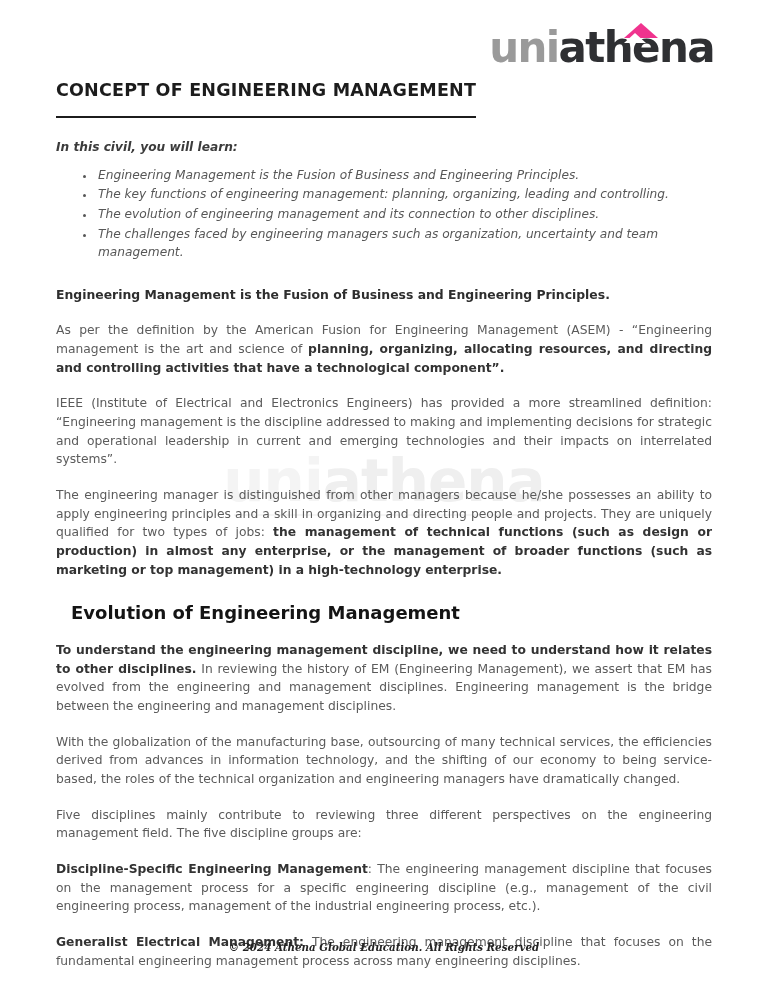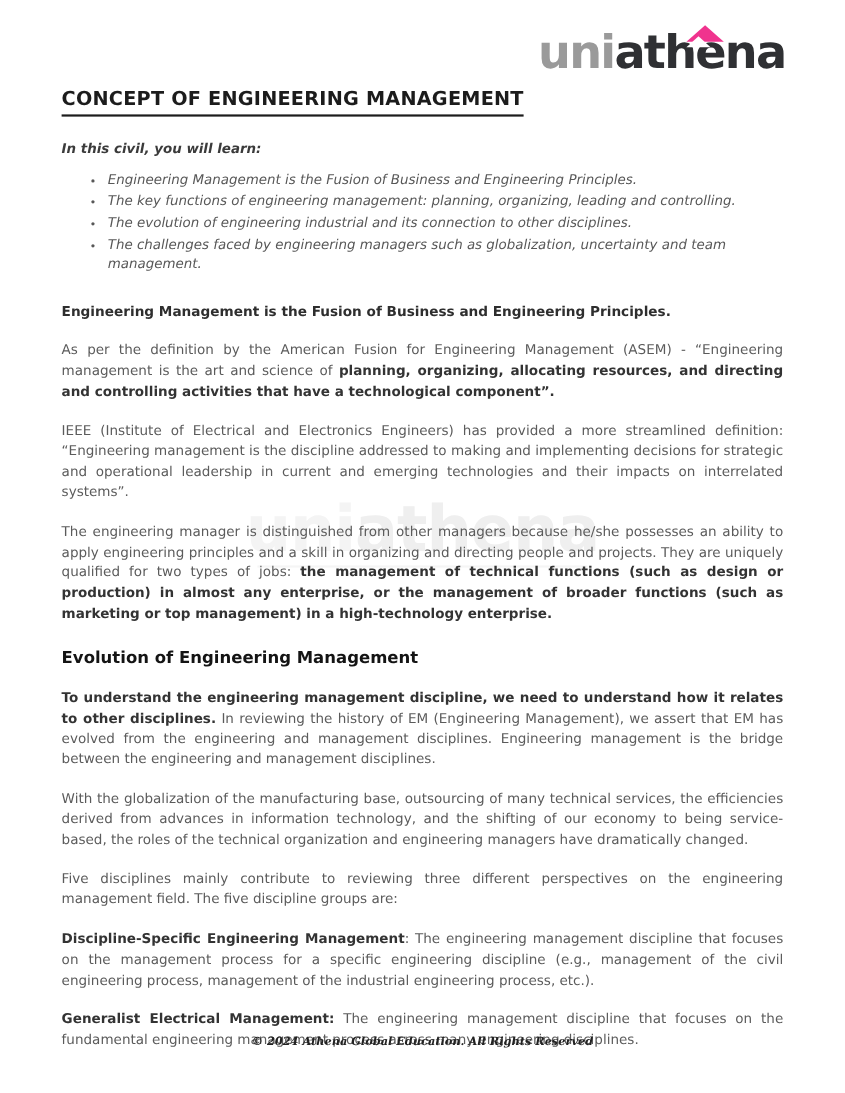--- a/index.html
+++ b/index.html
@@ -102,21 +102,21 @@
   }
 
   h1.doc-title {
     font-size: 17.5px;
     font-weight: 700;
     color: #1c1c1c;
     margin: 0 0 22px 0;
     letter-spacing: 0.2px;
     display: inline-block;
     border-bottom: 2px solid #1c1c1c;
-    padding-bottom: 2px;
+    padding-bottom: 14px;
     line-height: 1.25;
   }
 
   .lesson-intro {
     font-size: 12.2px;
     font-weight: 700;
     font-style: italic;
     color: #3b3b3b;
     margin: 0 0 12px 0;
   }
@@ -147,24 +147,24 @@
 
   p.lead-bold {
     font-size: 12.4px;
     font-weight: 700;
     color: #2e2e2e;
     margin: 0 0 17px 0;
     line-height: 1.5;
   }
 
   h2.section-title {
-    font-size: 15px;
+    font-size: 18px;
     font-weight: 700;
     color: #141414;
-    margin: 22px 0 16px 0;
+    margin: 22px 0 16px 15px;
     line-height: 1.3;
   }
 
   .footer {
     position: absolute;
     left: 0;
     bottom: 41px;
     width: 768px;
     text-align: center;
     font-family: "DejaVu Serif", serif;
@@ -193,22 +193,22 @@
 
   <div class="content">
 
     <h1 class="doc-title">CONCEPT OF ENGINEERING MANAGEMENT</h1>
 
     <p class="lesson-intro">In this civil, you will learn:</p>
 
     <ul class="lesson-list">
       <li>Engineering Management is the Fusion of Business and Engineering Principles.</li>
       <li>The key functions of engineering management: planning, organizing, leading and controlling.</li>
-      <li>The evolution of engineering industrial and its connection to other disciplines.</li>
-      <li>The challenges faced by engineering managers such as globalization, uncertainty and team management.</li>
+      <li>The evolution of engineering management and its connection to other disciplines.</li>
+      <li>The challenges faced by engineering managers such as organization, uncertainty and team management.</li>
     </ul>
 
     <p class="lead-bold">Engineering Management is the Fusion of Business and Engineering Principles.</p>
 
     <p class="para"><span>As per the definition by the American Fusion for Engineering Management (ASEM) - “Engineering management is the art and science of </span><b>planning, organizing, allocating resources, and directing and controlling activities that have a technological component”.</b></p>
 
     <p class="para">IEEE (Institute of Electrical and Electronics Engineers) has provided a more streamlined definition: “Engineering management is the discipline addressed to making and implementing decisions for strategic and operational leadership in current and emerging technologies and their impacts on interrelated systems”.</p>
 
     <p class="para"><span>The engineering manager is distinguished from other managers because he/she possesses an ability to apply engineering principles and a skill in organizing and directing people and projects. They are uniquely qualified for two types of jobs: </span><b>the management of technical functions (such as design or production) in almost any enterprise, or the management of broader functions (such as marketing or top management) in a high-technology enterprise.</b></p>
 

